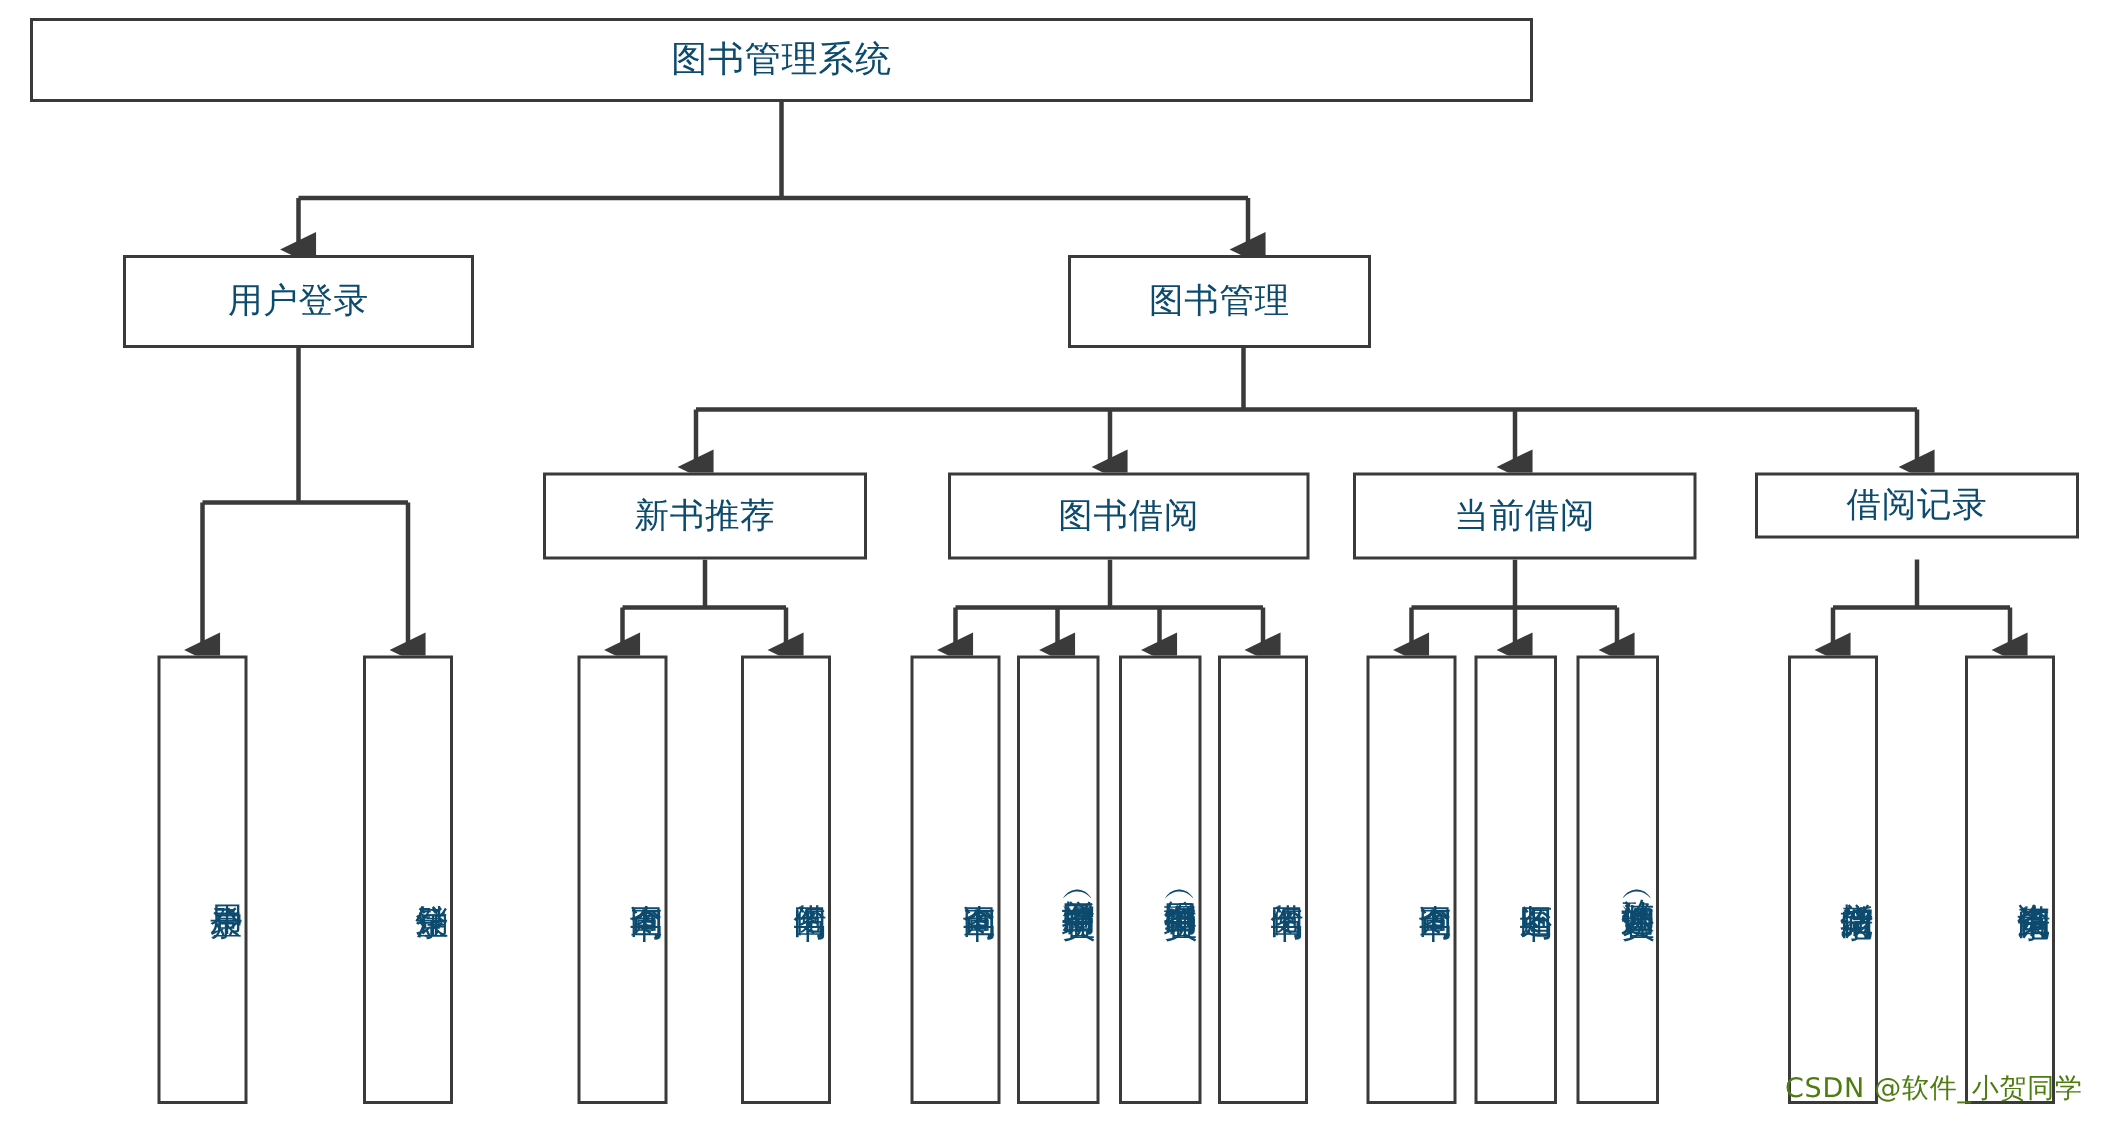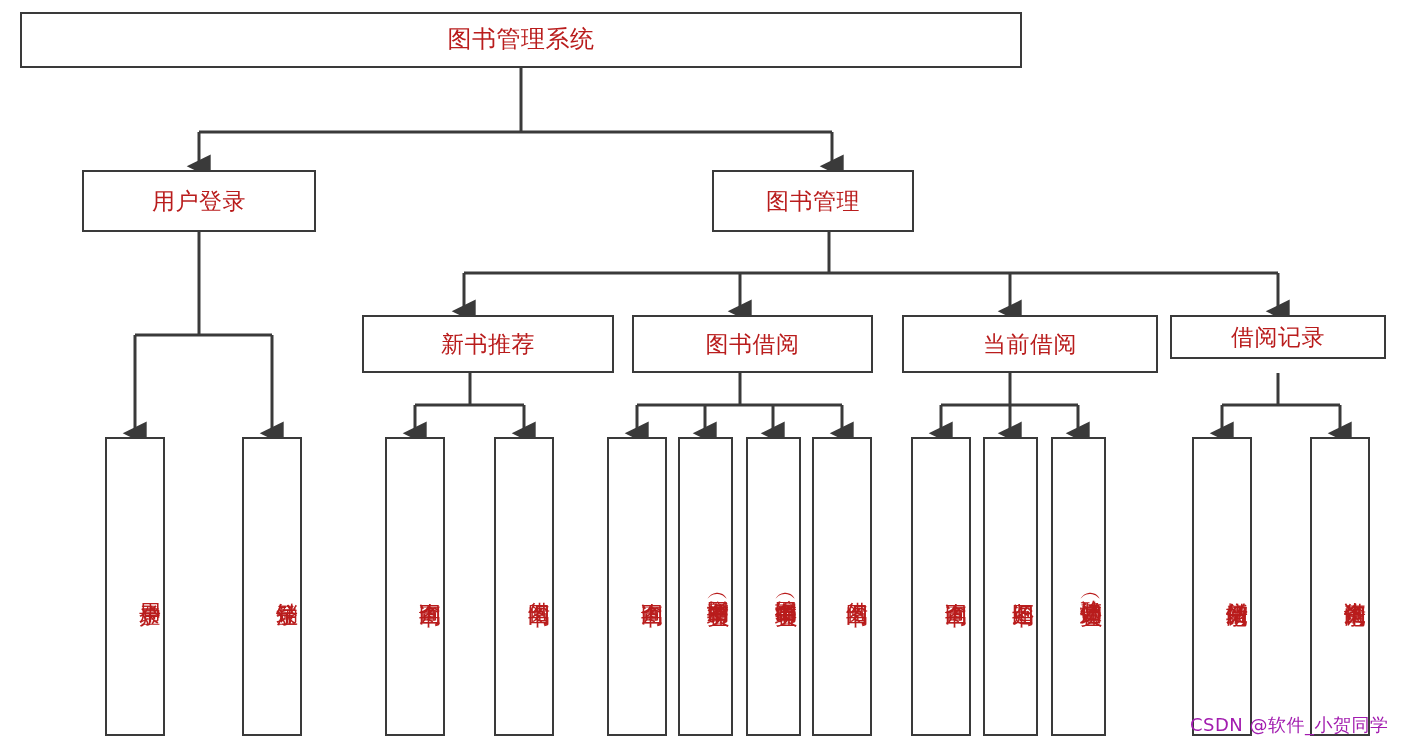--- a/index.html
+++ b/index.html
@@ -28,21 +28,21 @@
   }
   .node {
     position: absolute;
     box-sizing: border-box;
     background: #ffffff;
     border: 2px solid #3a3a3a;
     display: flex;
     align-items: center;
     justify-content: center;
     text-align: center;
-    color: #b91c1c;
+    color: #0c4a6e;
     z-index: 2;
   }
   .node-h {
     font-size: 23px;
     line-height: 1.15;
     letter-spacing: 0.5px;
     padding: 0 6px;
   }
   .node-root {
     font-size: 24px;
@@ -60,21 +60,21 @@
   .node-v .vlabel {
     writing-mode: vertical-rl;
     text-orientation: upright;
     display: block;
   }
   .watermark {
     position: absolute;
     left: 1190px;
     top: 713px;
     font-size: 18px;
-    color: #a21caf;
+    color: #4d7c0f;
     letter-spacing: 0.5px;
     white-space: nowrap;
     z-index: 3;
     font-family: "DejaVu Sans", "Liberation Sans", sans-serif;
   }
 </style>
 </head>
 <body>
 
 <div id="diagram-root">
@@ -127,23 +127,23 @@
       <path d="M1222,405 L1222,433" marker-end="url(#arrowhead)"></path>
       <path d="M1340,405 L1340,433" marker-end="url(#arrowhead)"></path>
     </g>
   </svg>
 
   <div class="node node-h node-root" style="left:20px; top:12px; width:1002px; height:56px;">图书管理系统</div>
 
   <div class="node node-h" style="left:82px; top:170px; width:234px; height:62px;">用户登录</div>
   <div class="node node-h" style="left:712px; top:170px; width:202px; height:62px;">图书管理</div>
 
-  <div class="node node-h" style="left:362px; top:315px; width:252px; height:58px;">新书推荐</div>
+  <div class="node node-h" style="left:362px; top:315px; width:216px; height:58px;">新书推荐</div>
   <div class="node node-h" style="left:632px; top:315px; width:241px; height:58px;">图书借阅</div>
-  <div class="node node-h" style="left:902px; top:315px; width:256px; height:58px;">当前借阅</div>
+  <div class="node node-h" style="left:902px; top:315px; width:229px; height:58px;">当前借阅</div>
   <div class="node node-h" style="left:1170px; top:315px; width:216px; height:44px;">借阅记录</div>
 
   <div class="node node-v" style="left:105px; top:437px; width:60px; height:299px;">
     <span class="vlabel">用户登录</span>
   </div>
   <div class="node node-v" style="left:242px; top:437px; width:60px; height:299px;">
     <span class="vlabel">注销登录</span>
   </div>
 
   <div class="node node-v" style="left:385px; top:437px; width:60px; height:299px;">

